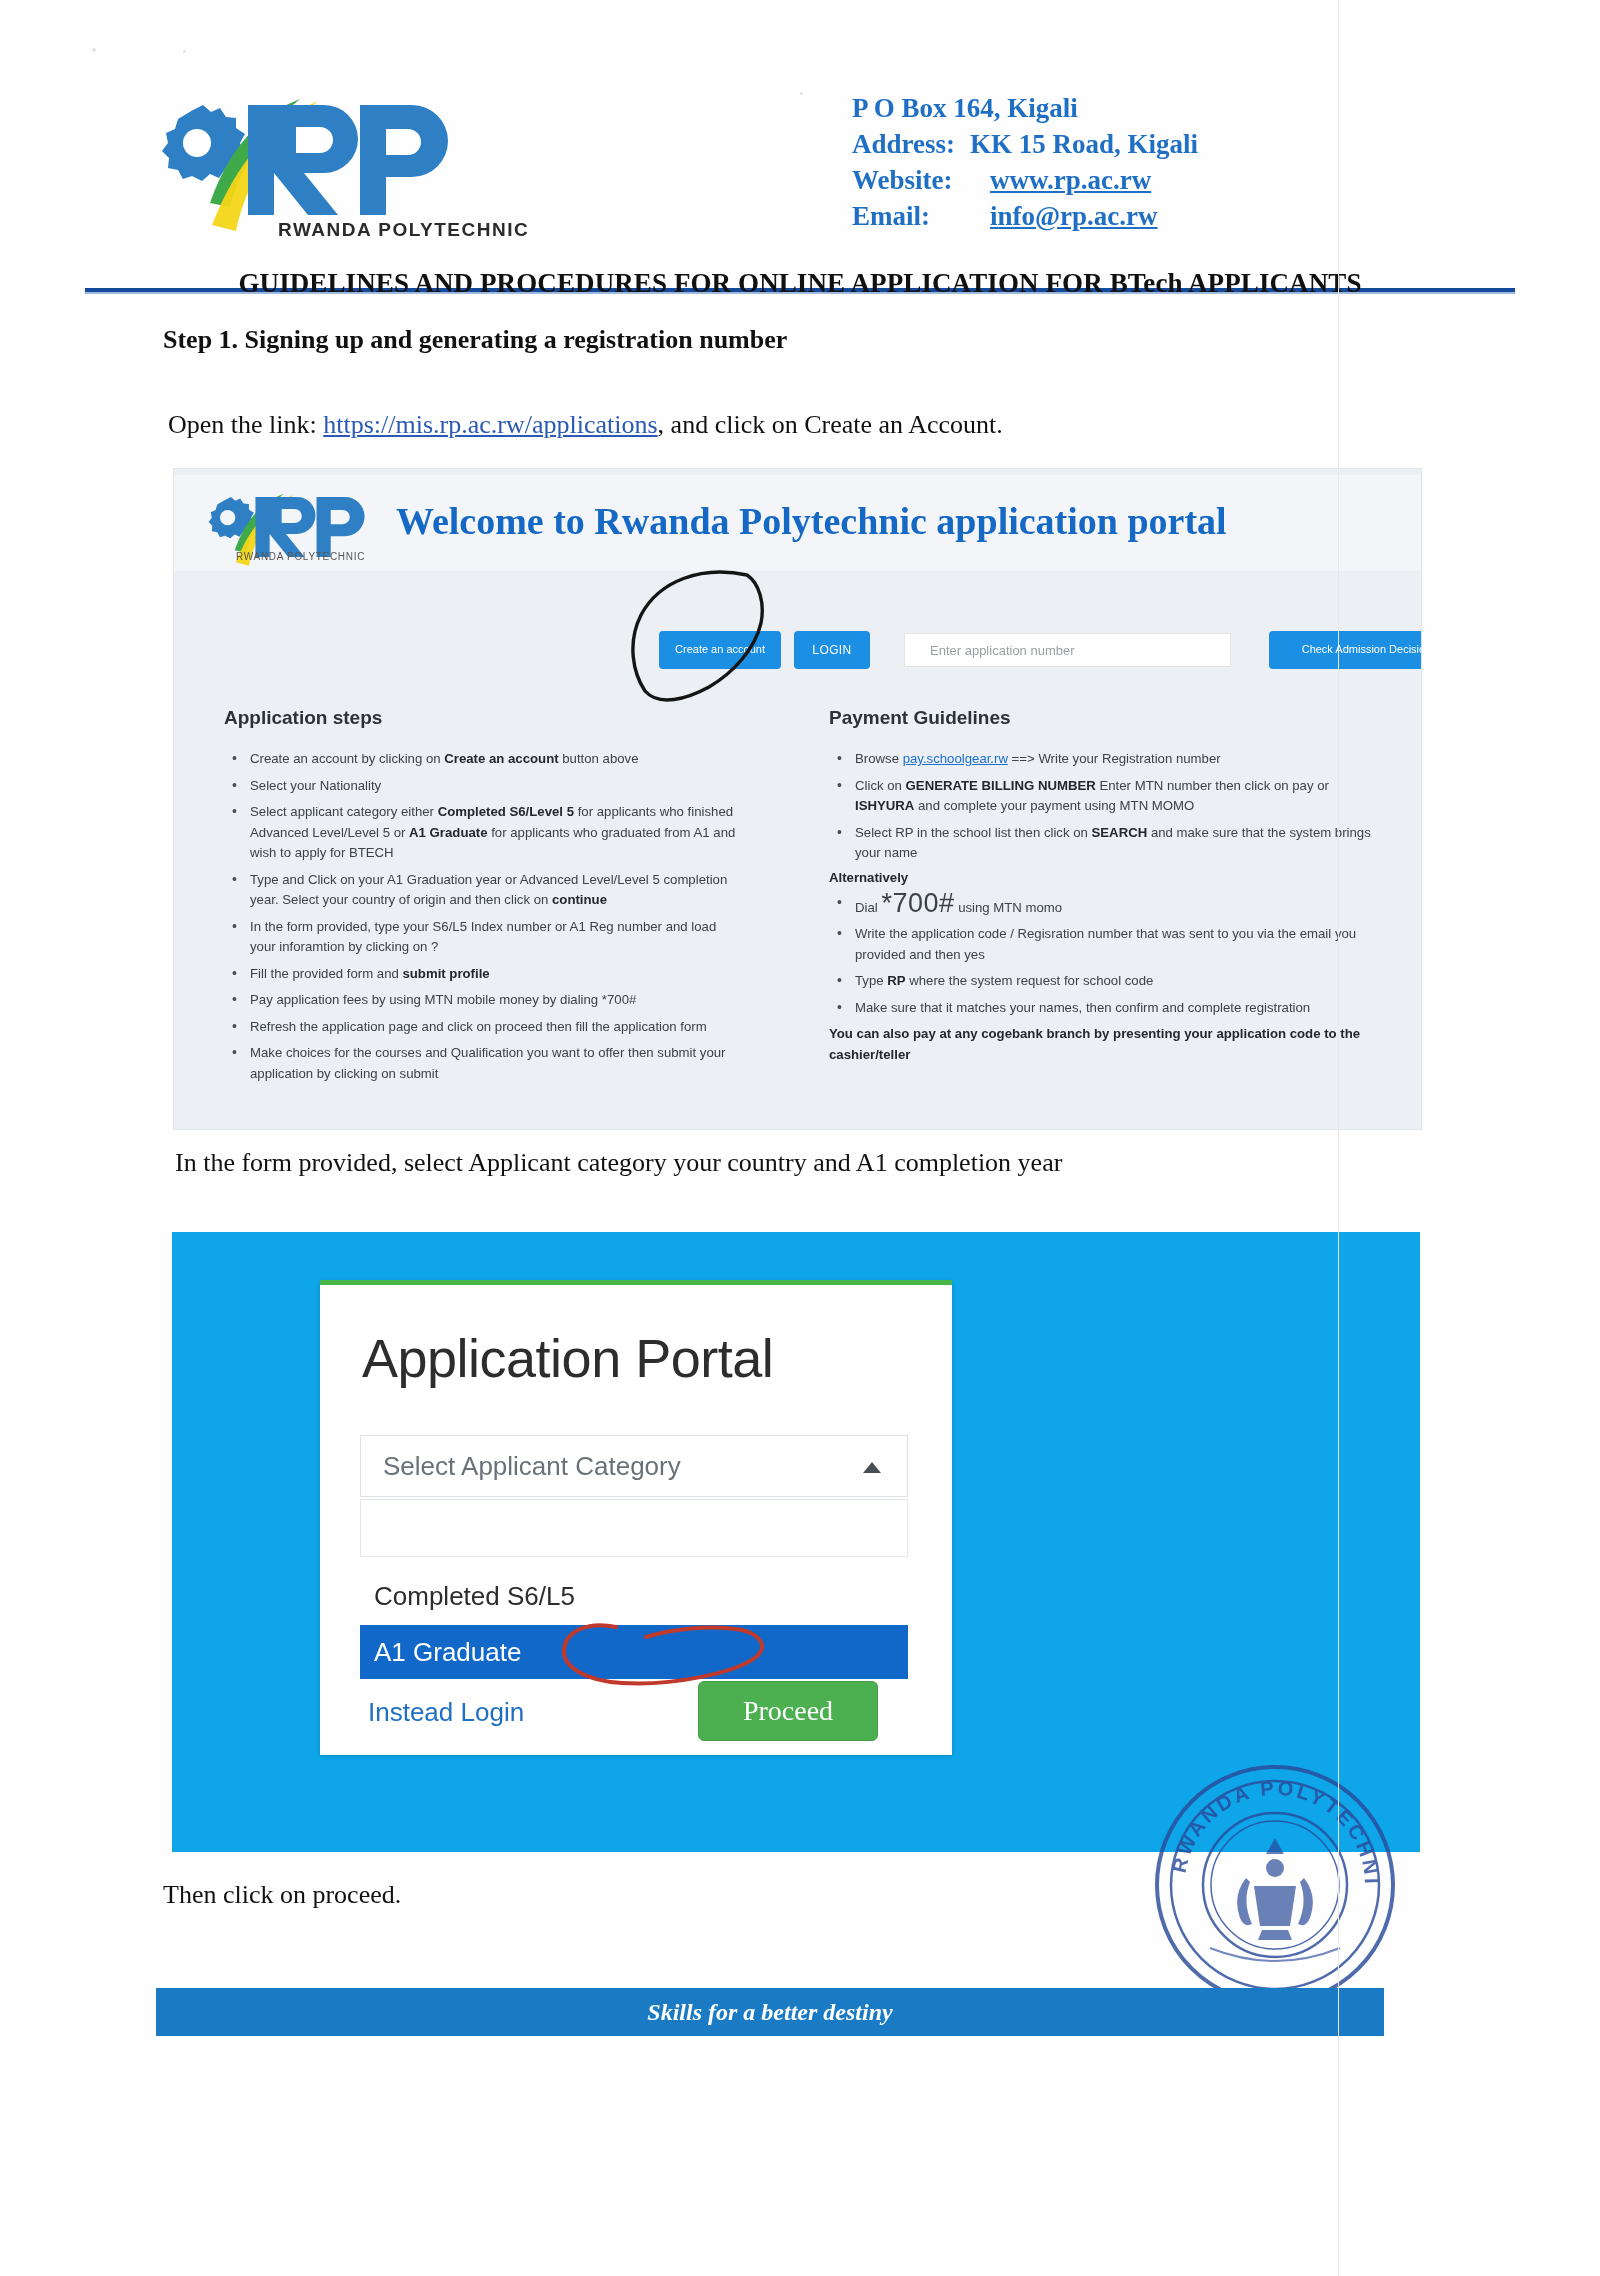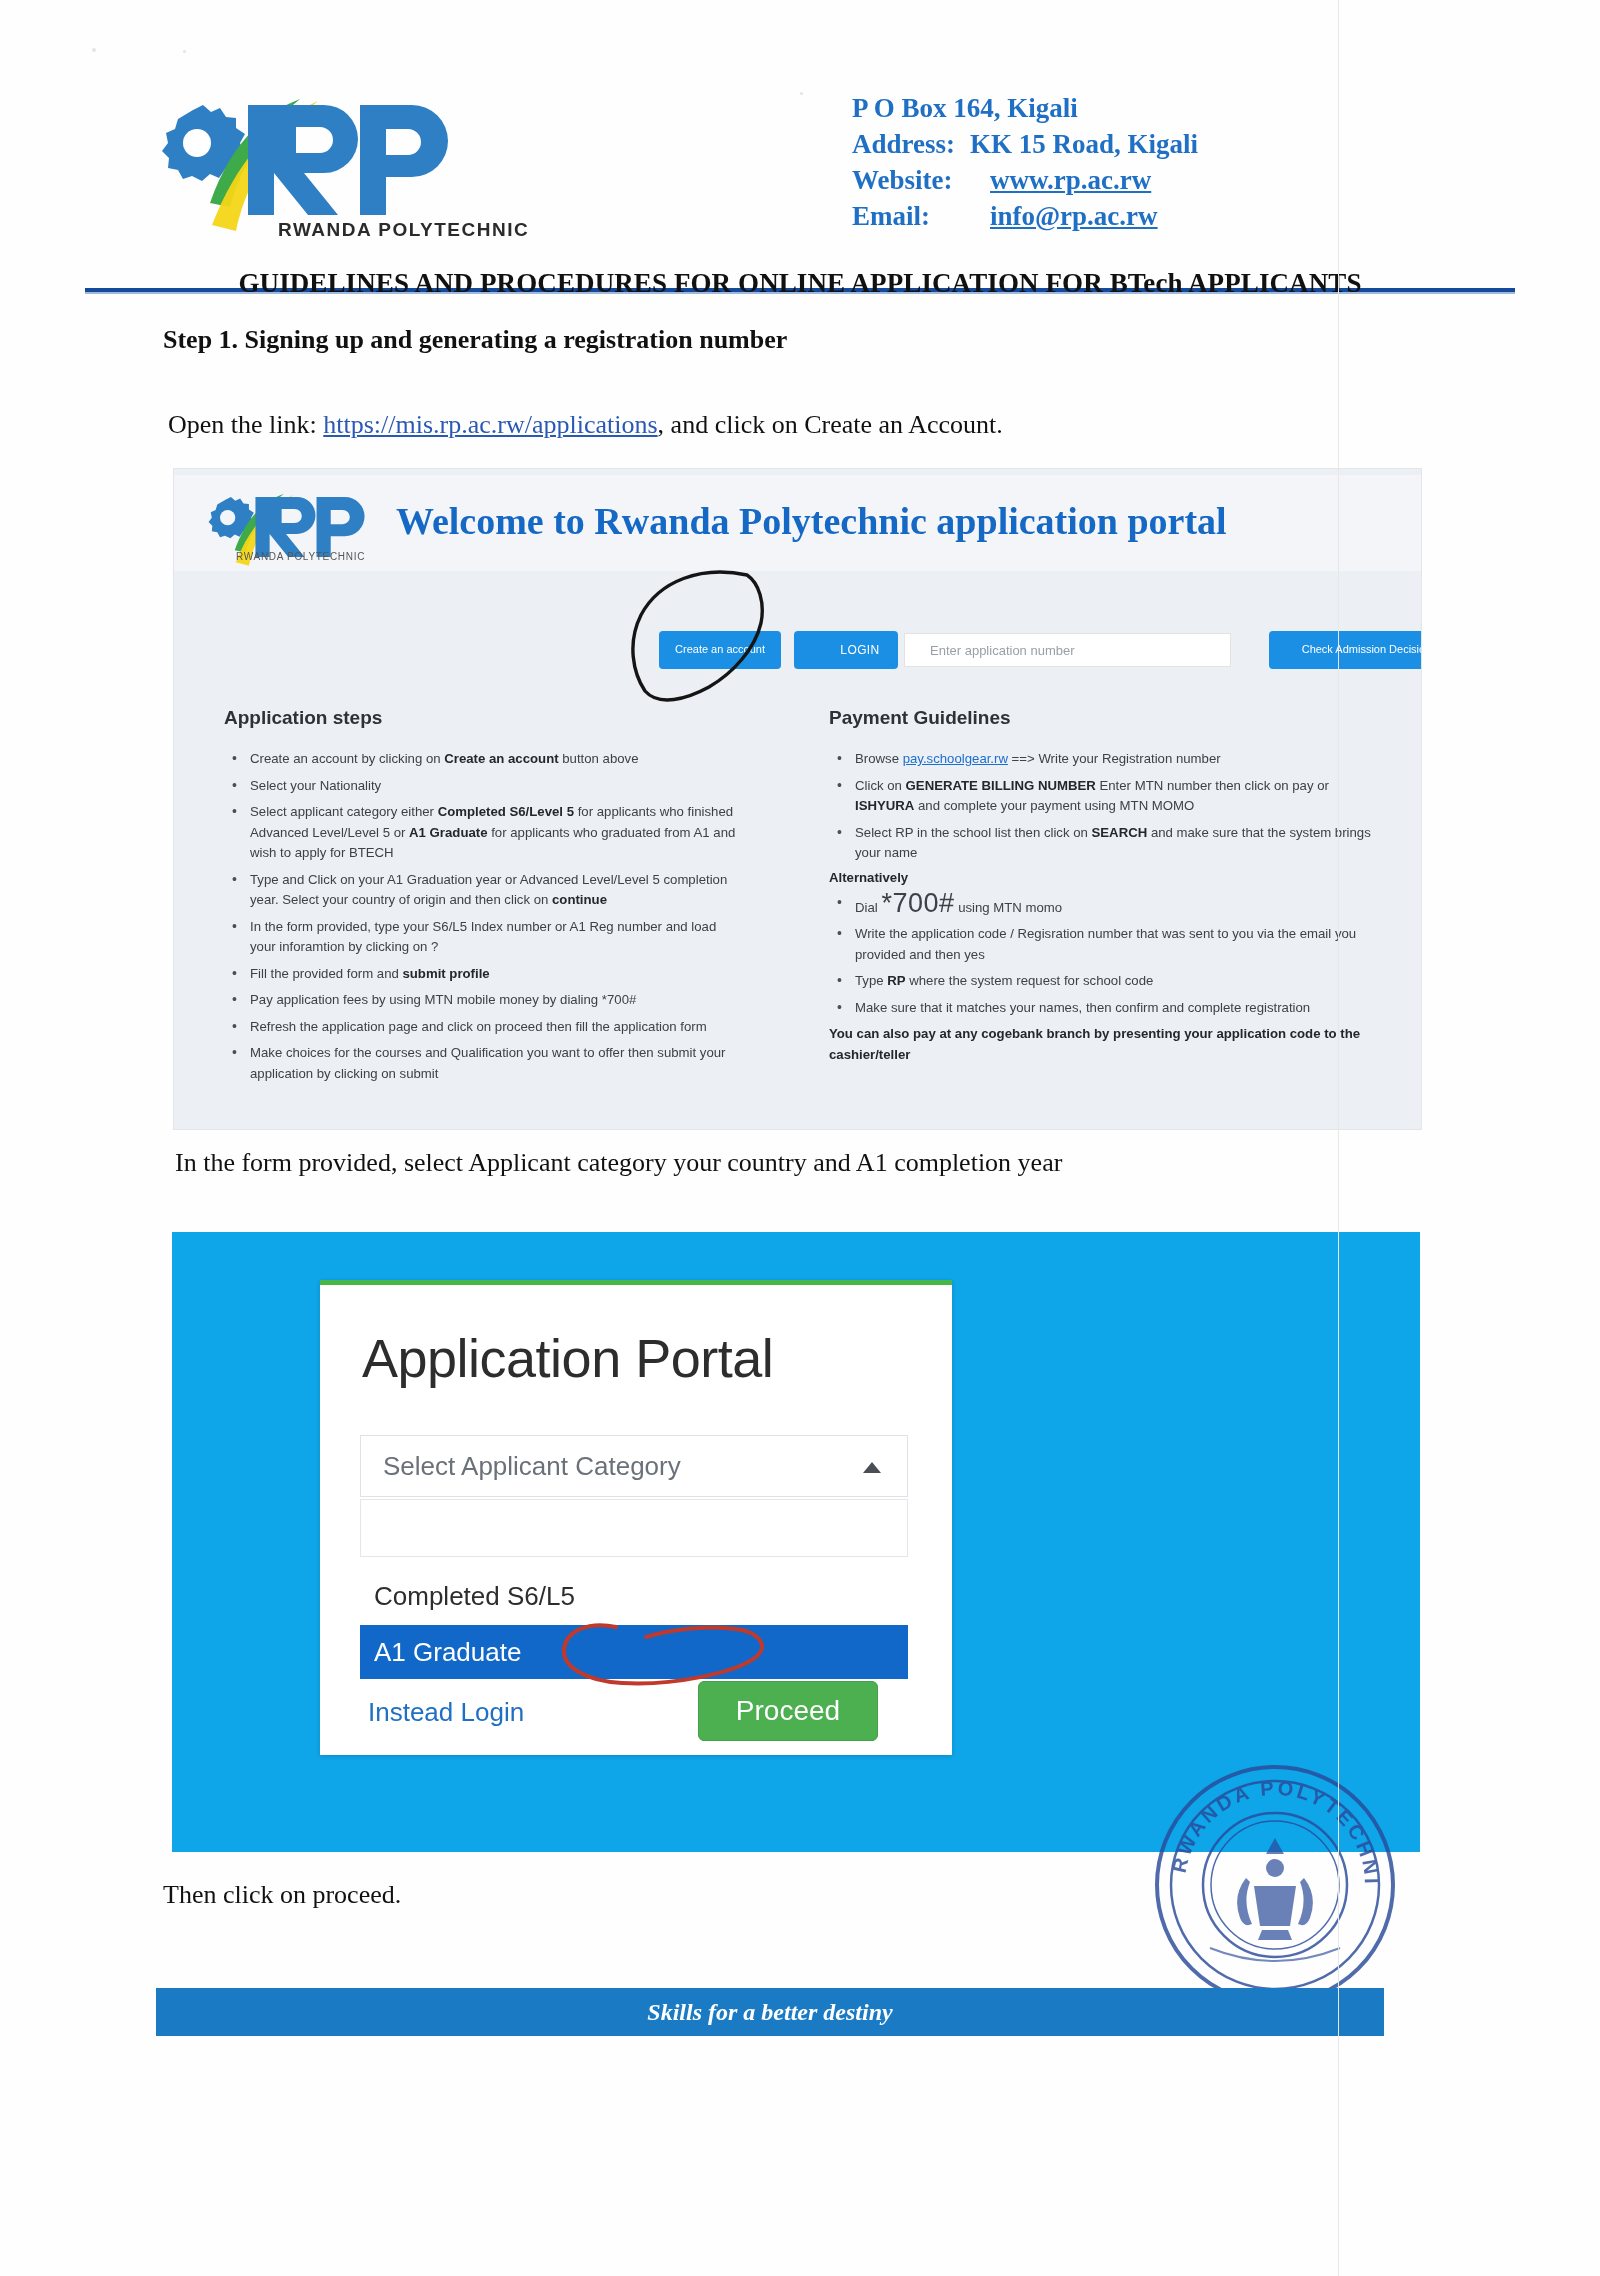--- a/index.html
+++ b/index.html
@@ -37,21 +37,21 @@
   .shot1-logo-cap{position:absolute;left:62px;top:76px;font-family:"Liberation Sans",sans-serif;
       font-size:10px;letter-spacing:0.7px;color:#555;white-space:nowrap;}
   .welcome{position:absolute;left:222px;top:24px;font-family:"Liberation Serif",serif;font-weight:bold;
       font-size:38px;color:#1568c4;white-space:nowrap;}
 
   .btnrow{position:absolute;left:0;top:148px;width:100%;height:60px;}
   .p-btn{position:absolute;background:#1a8fe3;color:#fff;font-family:"Liberation Sans",sans-serif;
       border-radius:4px;display:flex;align-items:center;justify-content:center;text-align:center;
       line-height:1.05;}
   .btn-create{left:485px;top:14px;width:122px;height:38px;font-size:11px;}
-  .btn-login{left:620px;top:14px;width:76px;height:38px;font-size:12px;letter-spacing:.4px;padding-left:28px;}
+  .btn-login{left:620px;top:14px;width:76px;height:38px;font-size:12px;letter-spacing:.4px;}
   .appnum{position:absolute;left:730px;top:16px;width:327px;height:34px;background:#fff;
       border:1px solid #e3e3e3;display:flex;align-items:center;padding-left:25px;
       font-family:"Liberation Sans",sans-serif;font-size:13px;color:#9aa0a6;box-sizing:border-box;}
   .btn-check{left:1095px;top:14px;width:195px;height:38px;font-size:11px;}
 
   .ink-circle{position:absolute;left:455px;top:98px;width:205px;height:135px;pointer-events:none;}
 
   .cols{position:absolute;left:0;top:238px;width:100%;height:420px;}
   .col{position:absolute;top:0;font-family:"Liberation Sans",sans-serif;color:#3c4249;}
   .col-left{left:50px;width:520px;}
@@ -79,21 +79,21 @@
       border-right:9px solid transparent;border-bottom:11px solid #4a4f55;}
   .search-box{position:absolute;left:40px;top:214px;width:548px;height:58px;border:1px solid #e4e7ea;
       box-sizing:border-box;background:#fff;}
   .opt{position:absolute;left:40px;width:548px;height:54px;display:flex;align-items:center;
       font-family:"Liberation Sans",sans-serif;font-size:26px;box-sizing:border-box;padding-left:14px;}
   .opt-1{top:284px;color:#2d2d2d;}
   .opt-2{top:340px;background:#1268c9;color:#fff;}
   .instead{position:absolute;left:48px;top:412px;font-family:"Liberation Sans",sans-serif;
       font-size:26px;color:#1f6fc4;}
   .proceed{position:absolute;left:378px;top:396px;width:178px;height:58px;background:#4caf50;
-      border:1px solid #43a047;border-radius:6px;color:#fff;font-family:Liberation Sans, sans-serif;
+      border:1px solid #43a047;border-radius:6px;color:#fff;font-family:Liberation Serif, serif;
       font-size:28px;display:flex;align-items:center;justify-content:center;}
   .ink-oval{position:absolute;left:240px;top:330px;width:250px;height:72px;pointer-events:none;}
 
   
   .stamp{position:absolute;left:1150px;top:1760px;width:250px;height:250px;opacity:.82;pointer-events:none;}
 
   
   .footer{position:absolute;left:156px;top:1988px;width:1228px;height:48px;background:#1a7bc4;
       display:flex;align-items:center;justify-content:center;}
   .footer span{color:#fff;font-family:"Liberation Serif",serif;font-style:italic;font-weight:bold;font-size:24px;}

